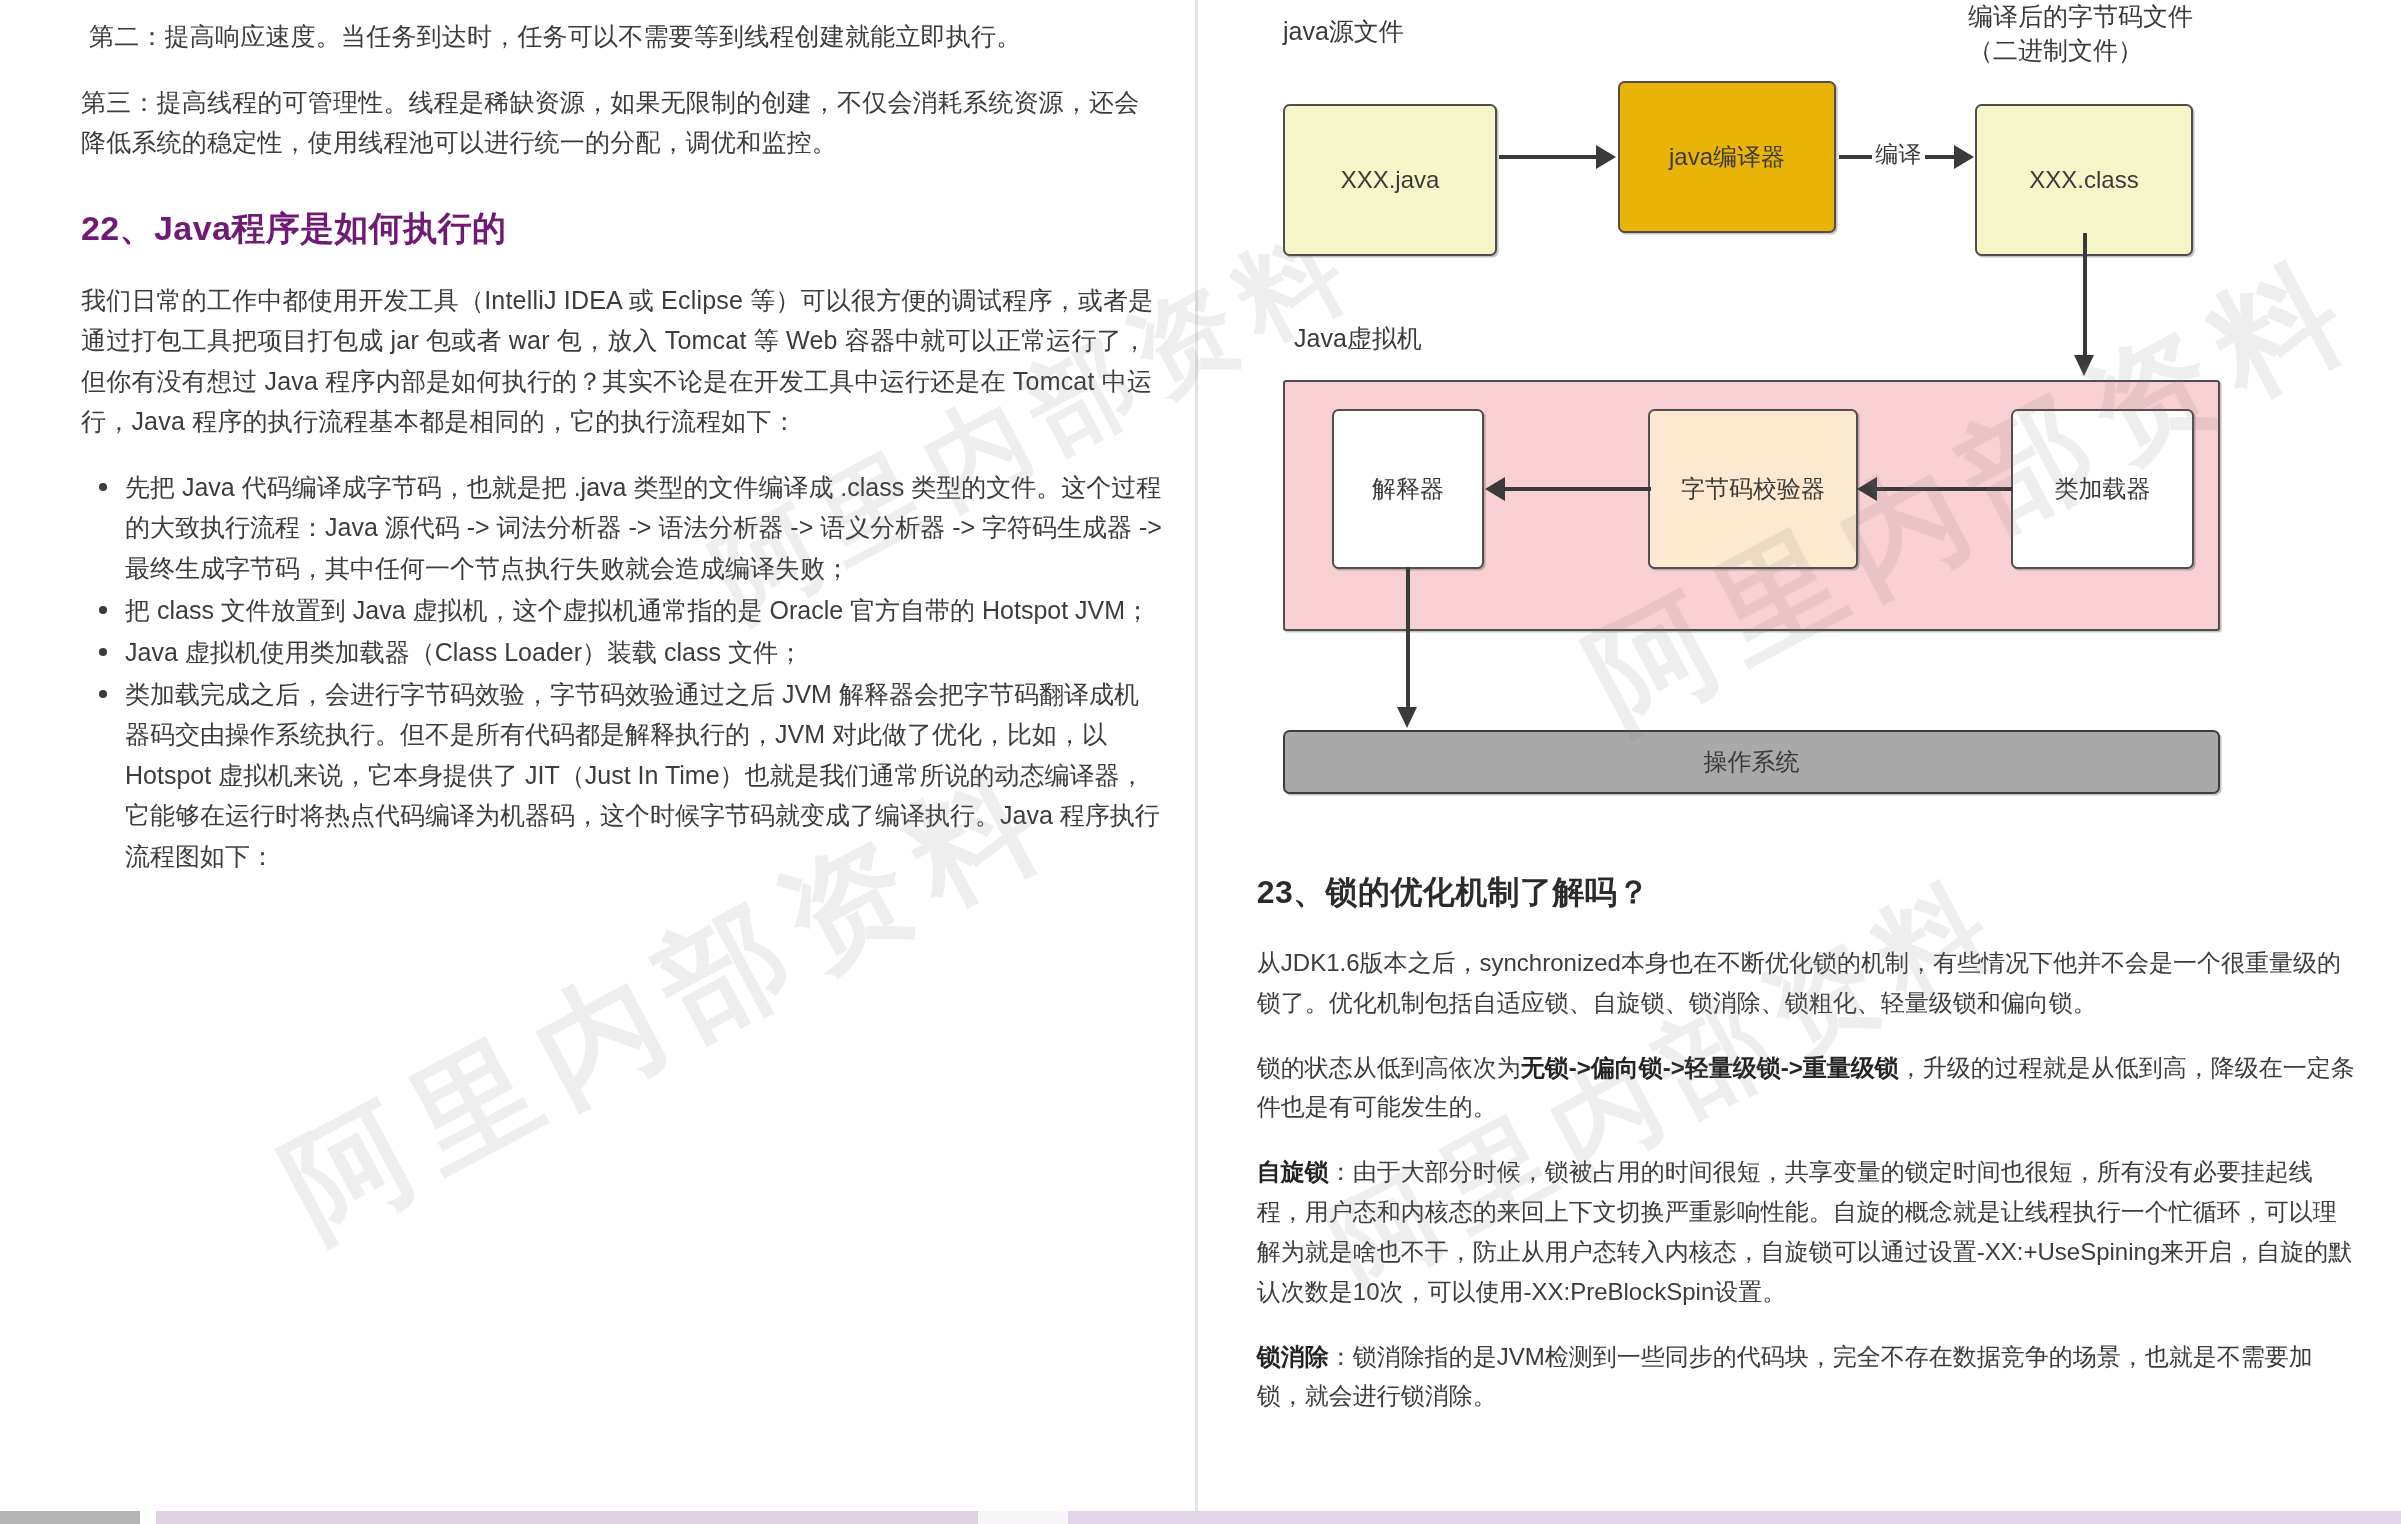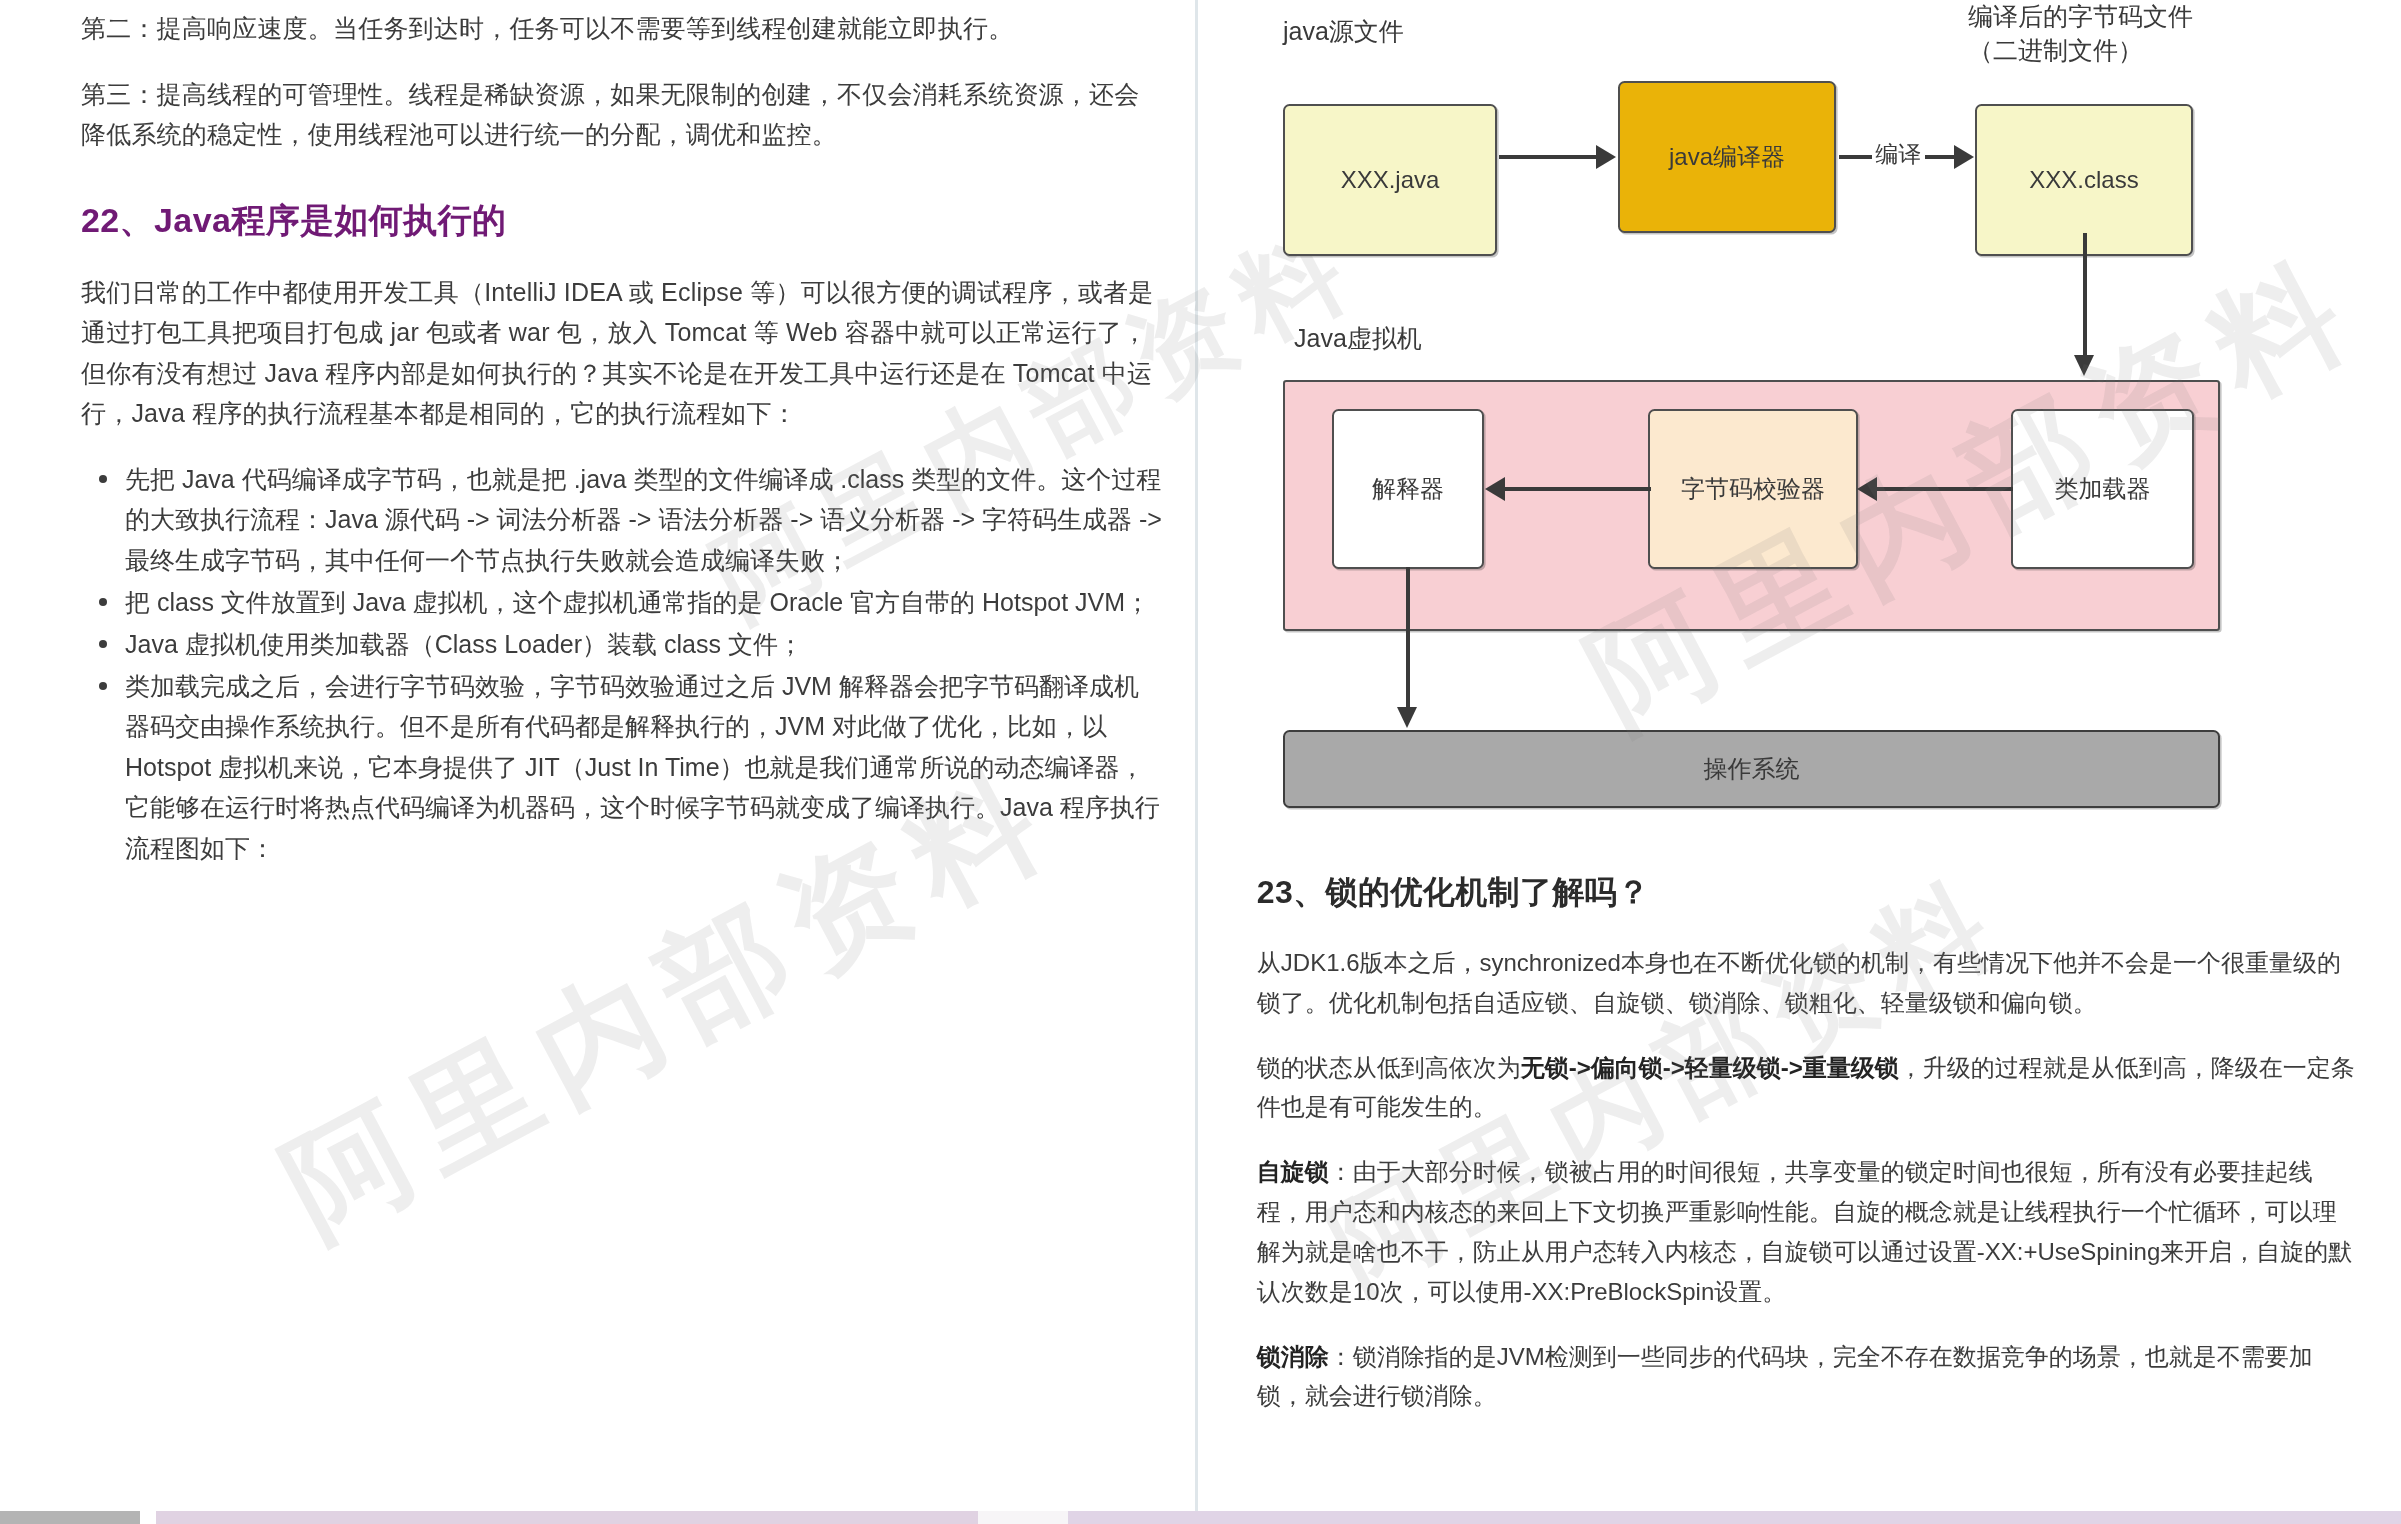--- a/index.html
+++ b/index.html
@@ -39,21 +39,21 @@
   .para{
     font-size:25px;
     line-height:1.62;
     color:#3c3c3c;
     letter-spacing:0.2px;
   }
   .left-inner{
     padding:0 33px 0 81px;
     box-sizing:border-box;
   }
-  .p-top{margin:0;padding-top:8px;}
+  .p-top{margin:8px;padding-top:8px;}
   .p-gap{margin-top:25px;}
 
   h2.sec-head{
     font-size:34px;
     font-weight:bold;
     color:#701a75;
     margin:43px 0 28px 0;
     letter-spacing:0.4px;
   }
 
@@ -244,21 +244,21 @@
 
         <div class="line arrow-h" style="left:610px;top:487px;width:138px;"></div>
         <div class="head-l" style="left:592px;top:477px;"></div>
 
         <div class="line arrow-h" style="left:238px;top:487px;width:148px;"></div>
         <div class="head-l" style="left:220px;top:477px;"></div>
 
         <div class="line arrow-v" style="left:141px;top:567px;height:144px;"></div>
         <div class="head-d" style="left:132px;top:707px;"></div>
 
-        <div class="node grey" style="left:18px;top:730px;width:937px;height:78px;">操作系统</div>
+        <div class="node grey" style="left:18px;top:730px;width:937px;height:64px;">操作系统</div>
       </div>
 
       <h2 class="sec-head-r">23、锁的优化机制了解吗？</h2>
 
       <p class="rp">从JDK1.6版本之后，synchronized本身也在不断优化锁的机制，有些情况下他并不会是一个很重量级的锁了。优化机制包括自适应锁、自旋锁、锁消除、锁粗化、轻量级锁和偏向锁。</p>
 
       <p class="rp"><span>锁的状态从低到高依次为</span><b>无锁-&gt;偏向锁-&gt;轻量级锁-&gt;重量级锁</b><span>，升级的过程就是从低到高，降级在一定条件也是有可能发生的。</span></p>
 
       <p class="rp"><b>自旋锁</b><span>：由于大部分时候，锁被占用的时间很短，共享变量的锁定时间也很短，所有没有必要挂起线程，用户态和内核态的来回上下文切换严重影响性能。自旋的概念就是让线程执行一个忙循环，可以理解为就是啥也不干，防止从用户态转入内核态，自旋锁可以通过设置-XX:+UseSpining来开启，自旋的默认次数是10次，可以使用-XX:PreBlockSpin设置。</span></p>
 

